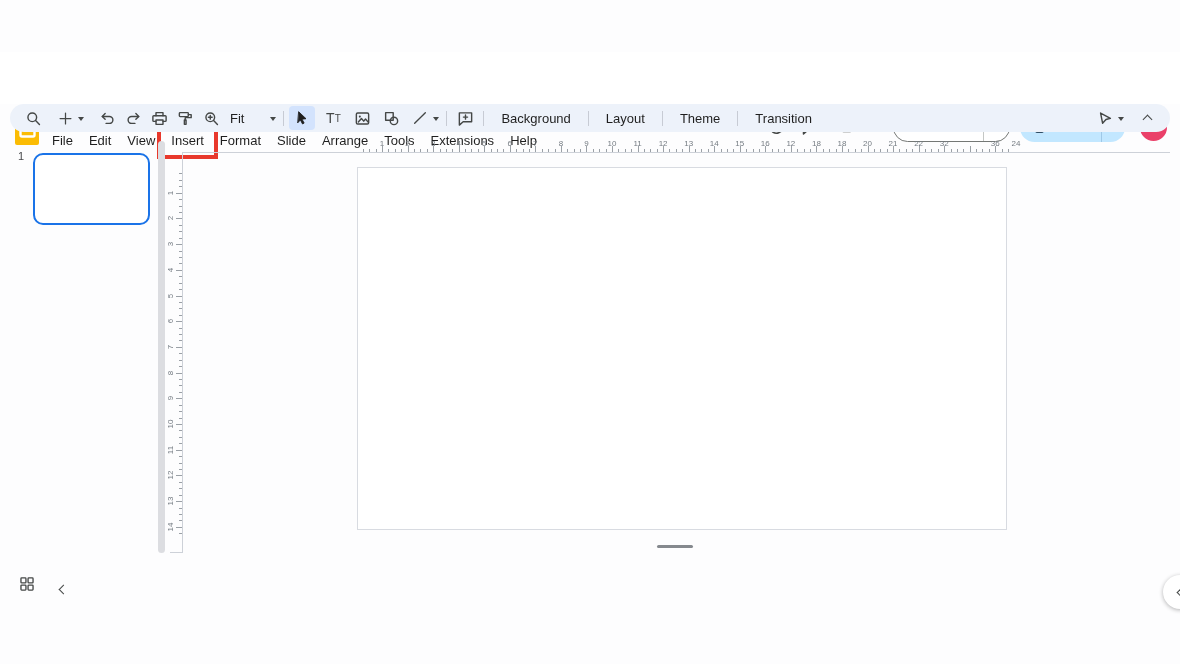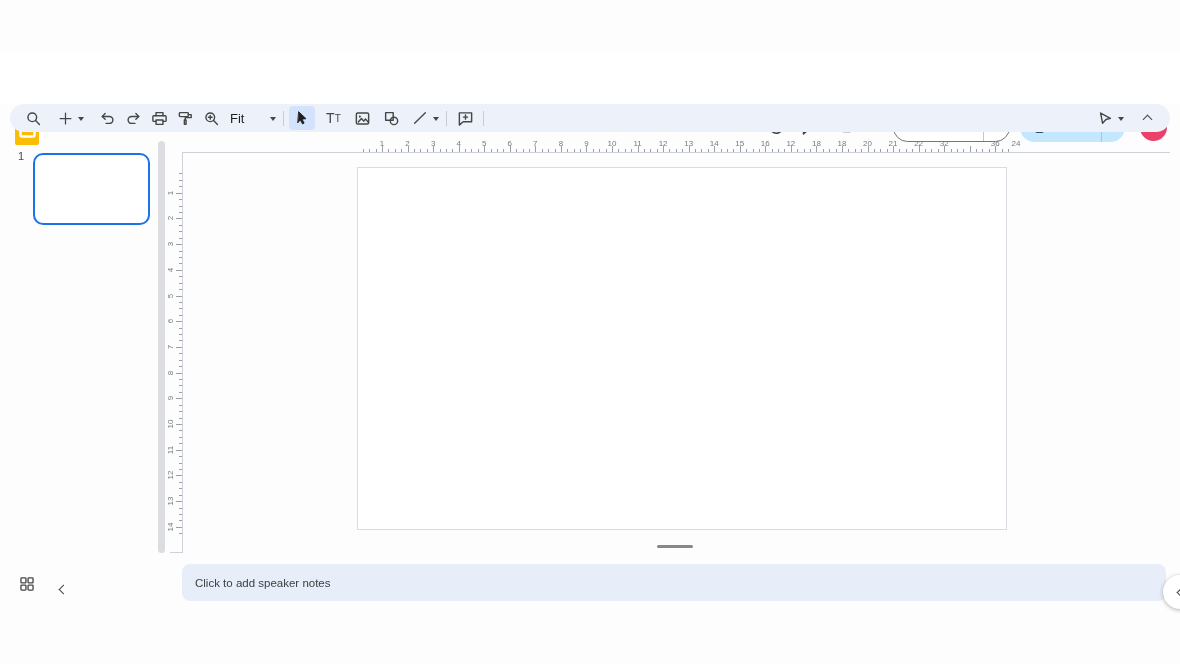--- a/index.html
+++ b/index.html
@@ -104,20 +104,32 @@
           </svg>
       </div>
       <div class="ic">
         <svg width="18" height="17" viewBox="0 0 18 18">
             <path d="M5.2 13.5h7.4a2.9 2.9 0 0 0 .5-5.8 4.4 4.4 0 0 0-8.6-.6 3.1 3.1 0 0 0 .7 6.4z"></path>
             <path d="M6.6 10.3l1.7 1.7 3.1-3.1"></path>
           </svg>
       </div>
     </div>
 
+    <div class="menu-bar" id="menu-bar">
+        <div class="menu-item">File</div>
+        <div class="menu-item">Edit</div>
+        <div class="menu-item">View</div>
+        <div class="menu-item hl">Insert</div>
+        <div class="menu-item">Format</div>
+        <div class="menu-item">Slide</div>
+        <div class="menu-item">Arrange</div>
+        <div class="menu-item">Tools</div>
+        <div class="menu-item">Extensions</div>
+        <div class="menu-item">Help</div>
+      </div>
 
     <div class="hdr-right">
       <div class="hdr-ic">
         <svg width="19" height="19" viewBox="0 0 18 18">
             <path d="M4.3 4.6A6 6 0 1 1 3 9"></path>
             <path d="M2 6.4l1 2.8 2.8-1"></path>
             <path d="M9 5.8v3.4l2.3 1.4"></path>
           </svg>
       </div>
       <div class="hdr-ic">
@@ -242,20 +254,29 @@
     <div class="tb-caret"></div>
     <div class="tb-sep"></div>
     <div class="tb-ic">
       <svg width="17" height="17" viewBox="0 0 18 18">
           <path d="M2.5 3h13v9.5h-9L2.5 16z"></path>
           <path d="M9 5.3v4.4M6.8 7.5h4.4"></path>
         </svg>
     </div>
     <div class="tb-sep"></div>
 
+    <div id="tb-actions" style="display:flex; align-items:center;">
+        <div class="tb-text-btn">Background</div>
+        <div class="tb-sep"></div>
+        <div class="tb-text-btn">Layout</div>
+        <div class="tb-sep"></div>
+        <div class="tb-text-btn">Theme</div>
+        <div class="tb-sep"></div>
+        <div class="tb-text-btn">Transition</div>
+      </div>
 
     <div class="tb-right">
       <div class="tb-ic">
         <svg width="17" height="17" viewBox="0 0 18 18">
             <path d="M3.8 3.2l10.4 5.6-4.7 1.2L5.9 14z"></path>
           </svg>
       </div>
       <div class="tb-caret"></div>
       <div class="tb-ic" style="margin-left:8px">
         <span class="chev chev-up" style="margin-top:3px"></span>
@@ -480,20 +501,17 @@
     <svg width="16" height="16" viewBox="0 0 18 18">
         <rect x="2.2" y="2.2" width="5.6" height="5.6" rx="0.8"></rect>
         <rect x="10.2" y="2.2" width="5.6" height="5.6" rx="0.8"></rect>
         <rect x="2.2" y="10.2" width="5.6" height="5.6" rx="0.8"></rect>
         <rect x="10.2" y="10.2" width="5.6" height="5.6" rx="0.8"></rect>
       </svg>
   </div>
   <div class="collapse-film">
     <span class="chev chev-left"></span>
   </div>
-  <div class="notes-box">
-    <span class="notes-text">Click to add speaker notes</span>
-  </div>
   <div class="notes-expander">
     <span class="chev chev-left" style="margin-left:3px"></span>
   </div>
 
 </div>
 
 </body></html>

